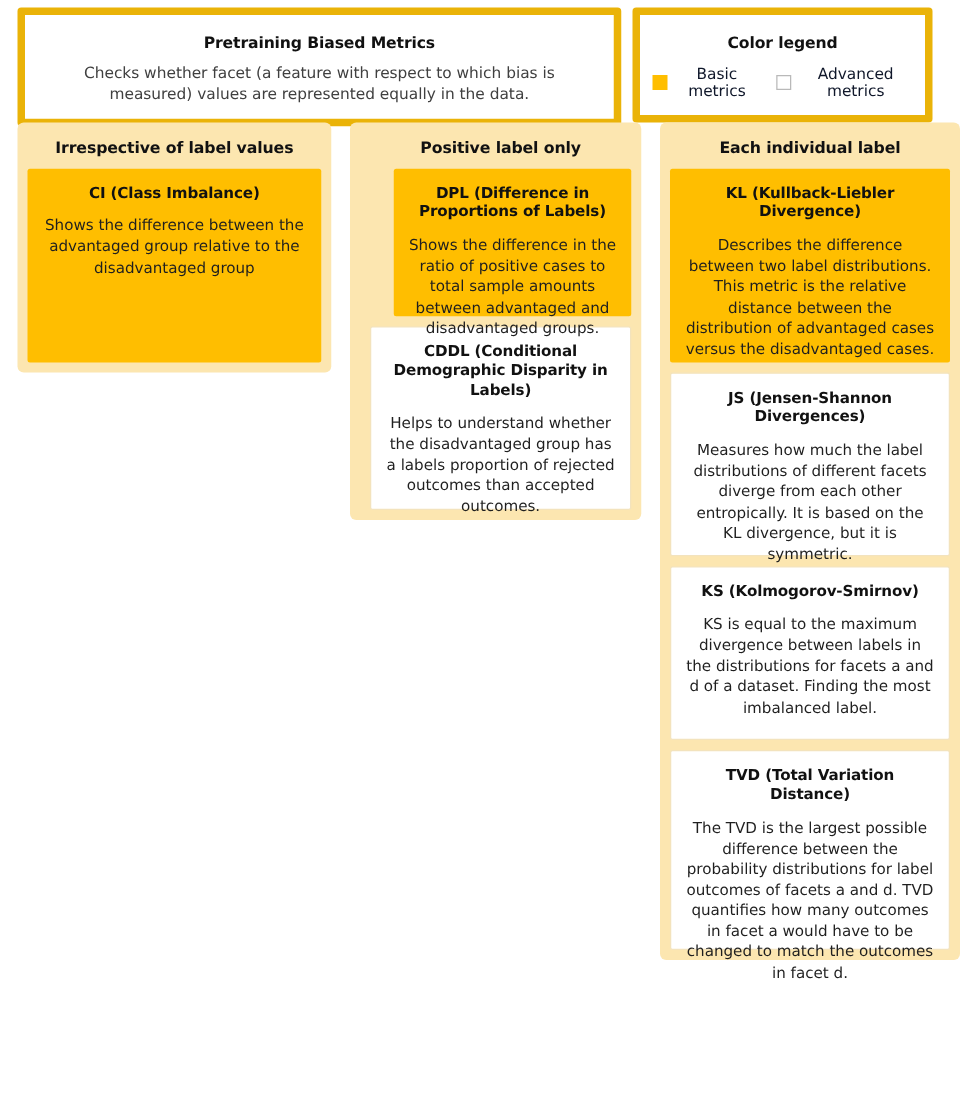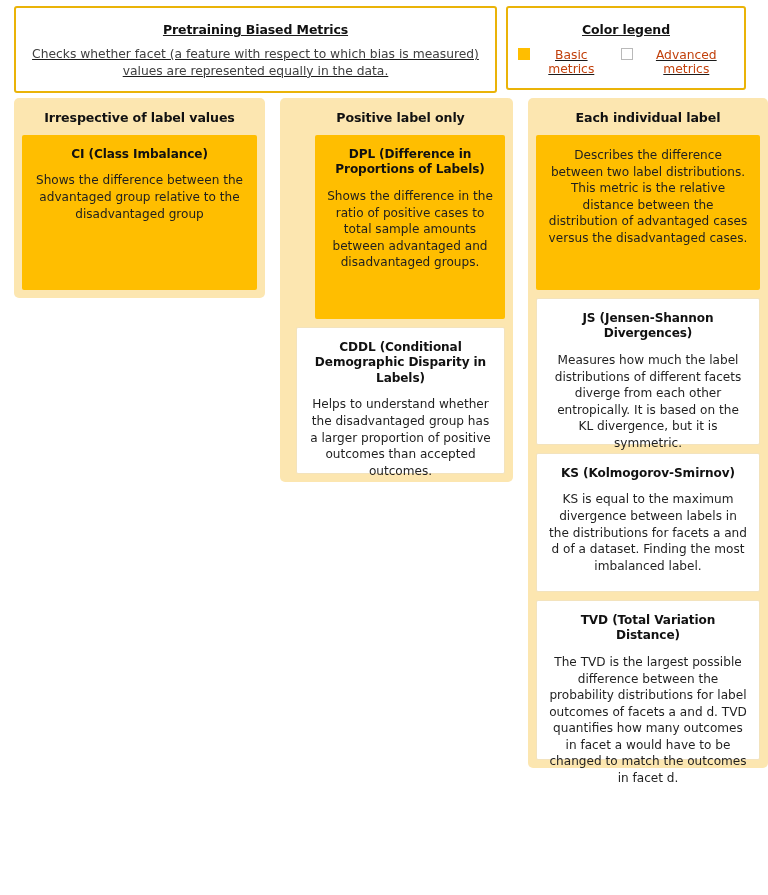--- a/index.html
+++ b/index.html
@@ -26,26 +26,25 @@
   .top-row {
     display: flex;
     align-items: flex-start;
     gap: 9px;
     padding: 6px 14px 0 14px;
     box-sizing: border-box;
   }
 
   .info-card {
     background: #ffffff;
-    border: 2px solid #eab308;
+    border: 6px solid #eab308;
     border-radius: 3px;
     box-sizing: border-box;
     padding: 10px 14px 12px 14px;
     text-align: center;
-    text-decoration: underline;
   }
 
   .info-card.intro {
     width: 483px;
     min-height: 83px;
   }
 
   .info-card.legend {
     width: 240px;
     min-height: 83px;
@@ -69,23 +68,24 @@
   .legend-items {
     display: flex;
     align-items: center;
     justify-content: center;
     gap: 14px;
     margin-top: 11px;
   }
 
   .legend-item {
     display: flex;
+    align-items: center;
     gap: 6px;
     font-size: 12.3px;
-    color: #c2410c;
+    color: #0f172a;
   }
 
   .swatch {
     width: 12px;
     height: 12px;
     box-sizing: border-box;
     display: inline-block;
     flex: 0 0 auto;
   }
 
@@ -161,21 +161,21 @@
   }
 
   .metric-desc {
     font-size: 12.1px;
     line-height: 1.37;
     color: #1f1f1f;
   }
 
   
   .h-ci   { height: 155px; }
-  .h-dpl  { height: 184px; margin-left: 19px; }
+  .h-dpl  { height: 118px; margin-left: 19px; }
   .h-cddl { height: 147px; }
   .h-kl   { height: 155px; }
   .h-js   { height: 147px; }
   .h-lp   { height: 124px; }
   .h-tvd  { height: 160px; }
   .h-ks   { height: 139px; }
 </style>
 </head>
 <body>
 
@@ -218,28 +218,29 @@
     <div class="column col-2">
       <div class="column-header">Positive label only</div>
 
       <div class="metric-card basic h-dpl">
         <div class="metric-title">DPL (Difference in Proportions of Labels)</div>
         <div class="metric-desc">Shows the difference in the ratio of positive cases to total sample amounts between advantaged and disadvantaged groups.</div>
       </div>
 
       <div class="metric-card advanced h-cddl">
         <div class="metric-title">CDDL (Conditional Demographic Disparity in Labels)</div>
-        <div class="metric-desc">Helps to understand whether the disadvantaged group has a larger proportion of positive outcomes than accepted outcomes.</div>
+        <div class="metric-desc">Helps to understand whether the disadvantaged group has a labels proportion of rejected outcomes than accepted outcomes.</div>
       </div>
     </div>
 
     <div class="column col-3">
       <div class="column-header">Each individual label</div>
 
       <div class="metric-card basic h-kl">
+        <div class="metric-title">KL (Kullback-Liebler Divergence)</div>
         <div class="metric-desc">Describes the difference between two label distributions. This metric is the relative distance between the distribution of advantaged cases versus the disadvantaged cases.</div>
       </div>
 
       <div class="metric-card advanced h-js">
         <div class="metric-title">JS (Jensen-Shannon Divergences)</div>
         <div class="metric-desc">Measures how much the label distributions of different facets diverge from each other entropically. It is based on the KL divergence, but it is symmetric.</div>
       </div>
 
 
       <div class="metric-card advanced h-ks">

